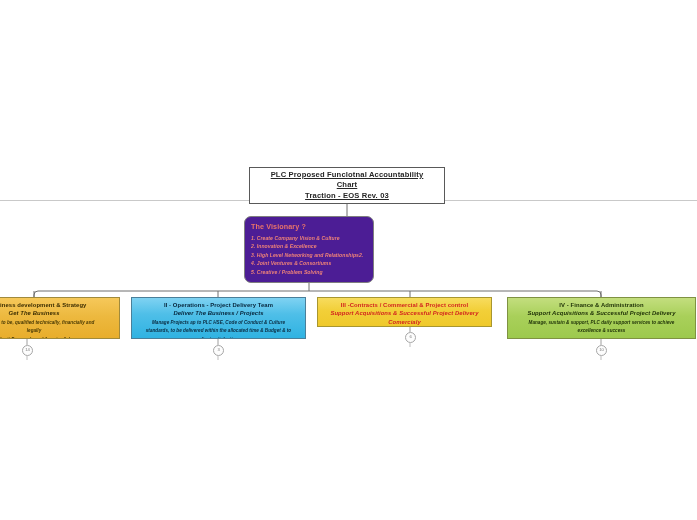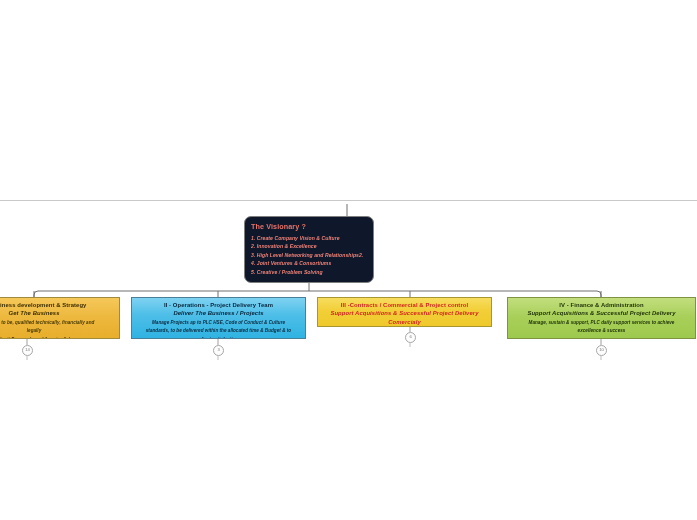--- a/index.html
+++ b/index.html
@@ -68,21 +68,21 @@
     letter-spacing: 0.15px;
   }
 
   
   .visionary-box {
     position: absolute;
     left: 244px;
     top: 216px;
     width: 130px;
     height: 67px;
-    background: #0f172a;
+    background: #4c1d95;
     border: 1px solid #7f7f7f;
     border-radius: 7px;
     box-sizing: border-box;
     padding: 5px 6px 4px 6px;
   }
   .visionary-title {
     font-size: 7.2px;
     font-weight: bold;
     color: #e8736a;
     line-height: 10px;
@@ -229,20 +229,25 @@
     <path d="M218,339 L218,345" stroke="#9e9e9e" stroke-width="1" fill="none"></path>
     <path d="M410,327 L410,332" stroke="#9e9e9e" stroke-width="1" fill="none"></path>
     <path d="M601,339 L601,345" stroke="#9e9e9e" stroke-width="1" fill="none"></path>
 
     <path d="M27,356 L27,360" stroke="#bdbdbd" stroke-width="1" fill="none"></path>
     <path d="M218,356 L218,360" stroke="#bdbdbd" stroke-width="1" fill="none"></path>
     <path d="M410,343 L410,347" stroke="#bdbdbd" stroke-width="1" fill="none"></path>
     <path d="M601,356 L601,360" stroke="#bdbdbd" stroke-width="1" fill="none"></path>
   </svg>
 
+  <div class="title-box">
+    <div class="title-line">PLC Proposed Funclotnal Accountability</div>
+    <div class="title-line">Chart</div>
+    <div class="title-line">Traction - EOS Rev. 03</div>
+  </div>
 
   <div class="visionary-box">
     <div class="visionary-title">The Visionary ?</div>
     <div class="visionary-item">1. Create Company Vision &amp; Culture</div>
     <div class="visionary-item">2. Innovation &amp; Excellence</div>
     <div class="visionary-item">3. High Level Networking and Relationships2.</div>
     <div class="visionary-item">4. Joint Ventures &amp; Consortiums</div>
     <div class="visionary-item">5. Creative / Problem Solving</div>
   </div>
 

